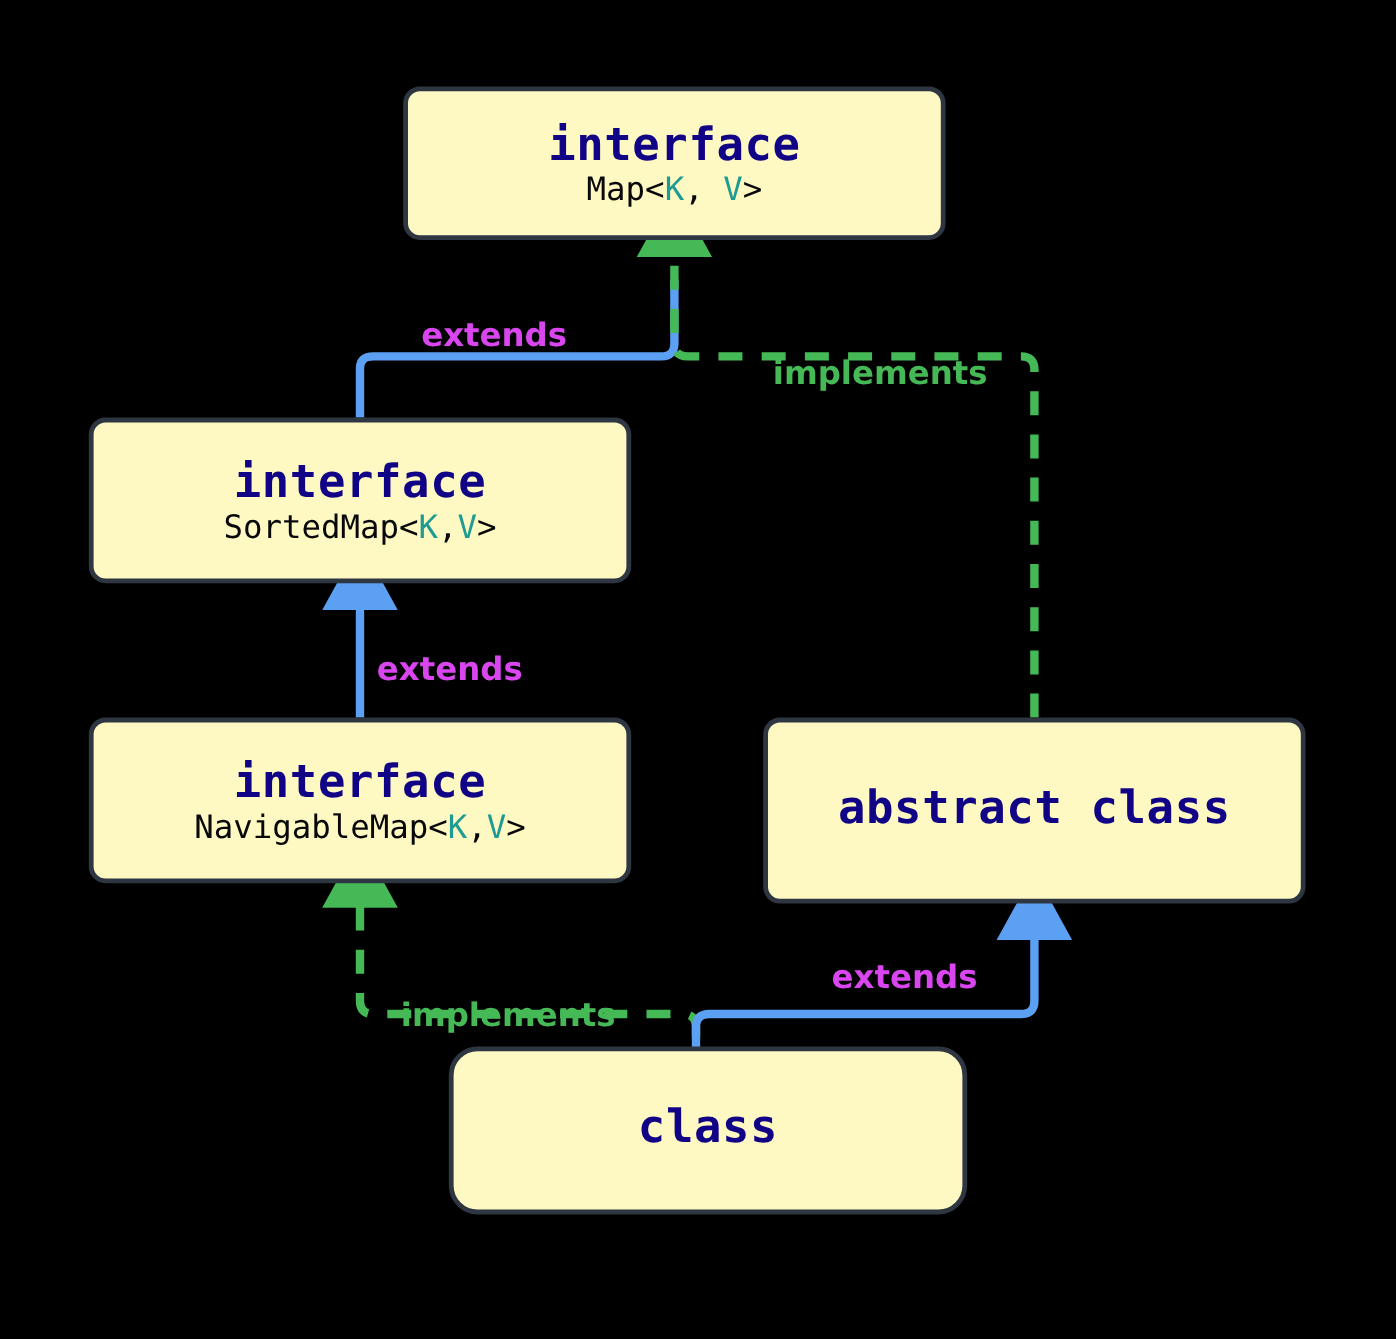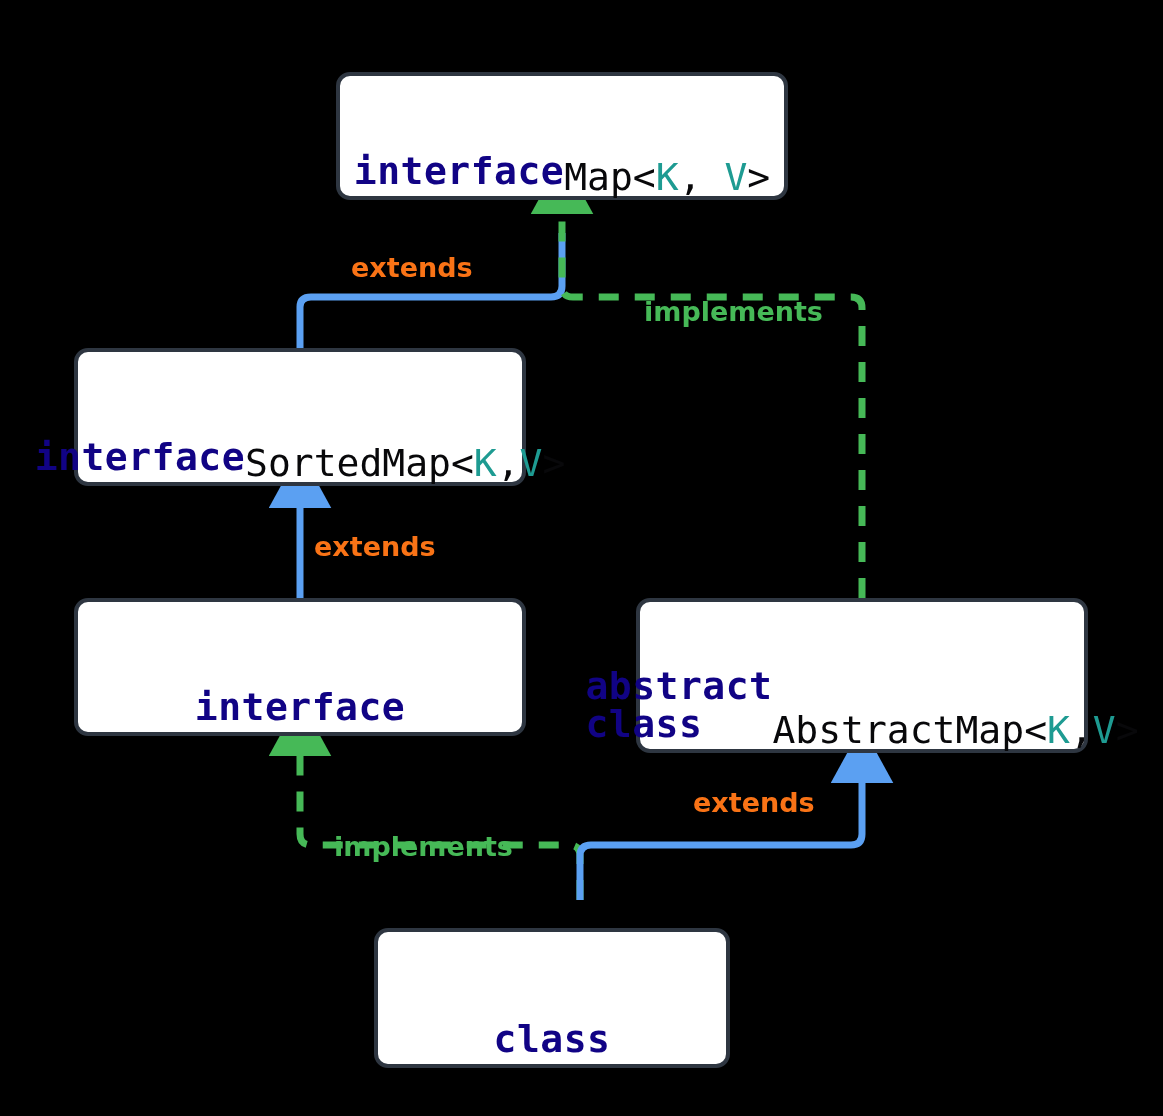--- a/index.html
+++ b/index.html
@@ -21,58 +21,59 @@
   #edge-layer {
     position: absolute;
     left: 0;
     top: 0;
     width: 1163px;
     height: 1116px;
   }
   .node {
     position: absolute;
     box-sizing: border-box;
-    background: #ffffff;
+    background: #fef9c3;
     border: 4px solid #2e3641;
     border-radius: 14px;
     display: flex;
-    align-items: flex-end;
+    flex-direction: column;
+    align-items: center;
     justify-content: center;
     line-height: 1.0;
   }
   .node-kind {
     font-family: "DejaVu Sans Mono", monospace;
     font-weight: bold;
     color: #110385;
     letter-spacing: 0.5px;
   }
   .node-sig {
     font-family: "DejaVu Sans Mono", monospace;
     font-weight: normal;
     color: #08080a;
     white-space: pre;
   }
   .tp { color: #1e9b92; }
   .node-kind   { font-size: 38px; margin-bottom: 6px; }
-  .node-sig    { font-size: 38px; }
+  .node-sig    { font-size: 27px; }
 
   #node-map        { left: 336px;  top: 72px;  width: 452px; height: 128px; }
   #node-sortedmap  { left: 74px;   top: 348px; width: 452px; height: 138px; }
   #node-navmap     { left: 74px;   top: 598px; width: 452px; height: 138px; }
   #node-abstractmap{ left: 636px;  top: 598px; width: 452px; height: 155px; }
-  #node-treemap    { left: 374px;  top: 928px; width: 356px; height: 140px; }
+  #node-treemap    { left: 374px;  top: 872px; width: 432px; height: 140px; border-radius: 24px; }
 
   .edge-label {
     position: absolute;
     font-family: "DejaVu Sans", sans-serif;
     font-weight: bold;
     font-size: 27px;
     white-space: nowrap;
   }
-  .lbl-extends    { color: #f97316; }
+  .lbl-extends    { color: #d946ef; margin-top: 12px; }
   .lbl-implements { color: #46b957; margin-top: 44px; }
 
   #lbl-ext-sorted-map  { left: 351px; top: 252px; }
   #lbl-impl-abs-map    { left: 644px; top: 252px; }
   #lbl-ext-nav-sorted  { left: 314px; top: 531px; }
   #lbl-impl-tree-nav   { left: 334px; top: 787px; }
   #lbl-ext-tree-abs    { left: 693px; top: 787px; }
 </style>
 </head>
 <body>
@@ -110,25 +111,25 @@
     <div class="node-sig"><span>Map</span><span>&lt;</span><span class="tp">K</span><span>, </span><span class="tp">V</span><span>&gt;</span></div>
   </div>
 
   <div class="node" id="node-sortedmap">
     <div class="node-kind">interface</div>
     <div class="node-sig"><span>SortedMap</span><span>&lt;</span><span class="tp">K</span><span>,</span><span class="tp">V</span><span>&gt;</span></div>
   </div>
 
   <div class="node" id="node-navmap">
     <div class="node-kind">interface</div>
+    <div class="node-sig"><span>NavigableMap</span><span>&lt;</span><span class="tp">K</span><span>,</span><span class="tp">V</span><span>&gt;</span></div>
   </div>
 
   <div class="node" id="node-abstractmap">
     <div class="node-kind">abstract class</div>
-    <div class="node-sig"><span>AbstractMap</span><span>&lt;</span><span class="tp">K</span><span>,</span><span class="tp">V</span><span>&gt;</span></div>
   </div>
 
   <div class="node" id="node-treemap">
     <div class="node-kind">class</div>
   </div>
 
   <div class="edge-label lbl-extends" id="lbl-ext-sorted-map">extends</div>
 
   <div class="edge-label lbl-implements" id="lbl-impl-abs-map">implements</div>
 

